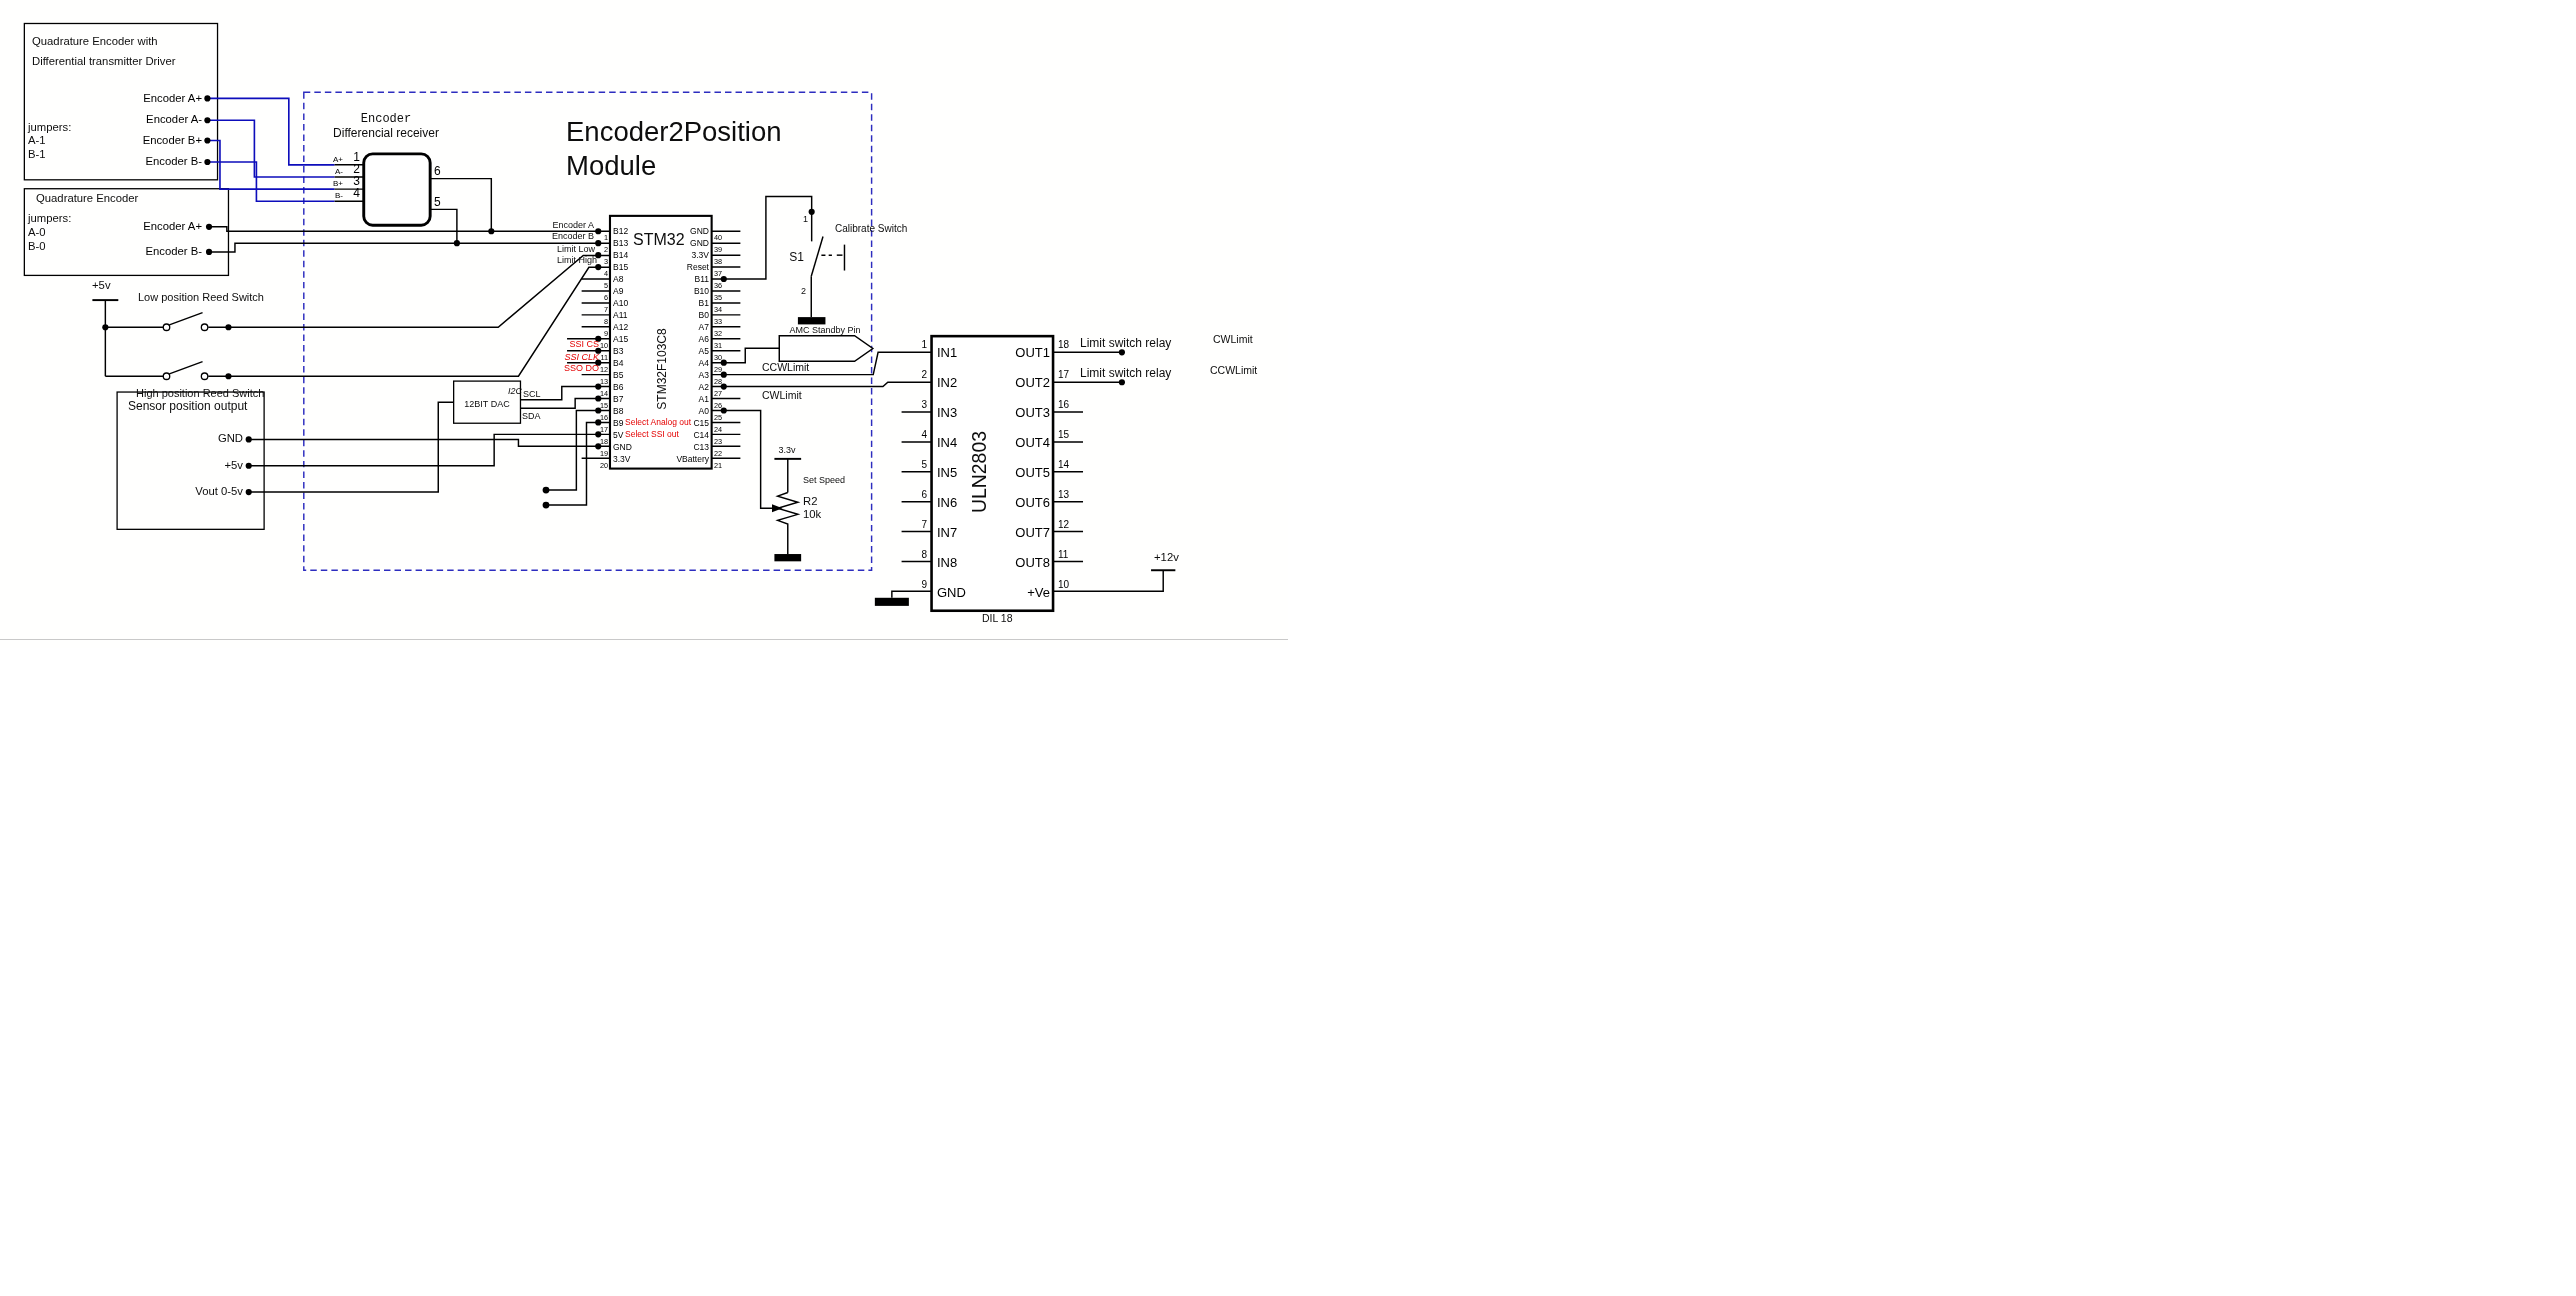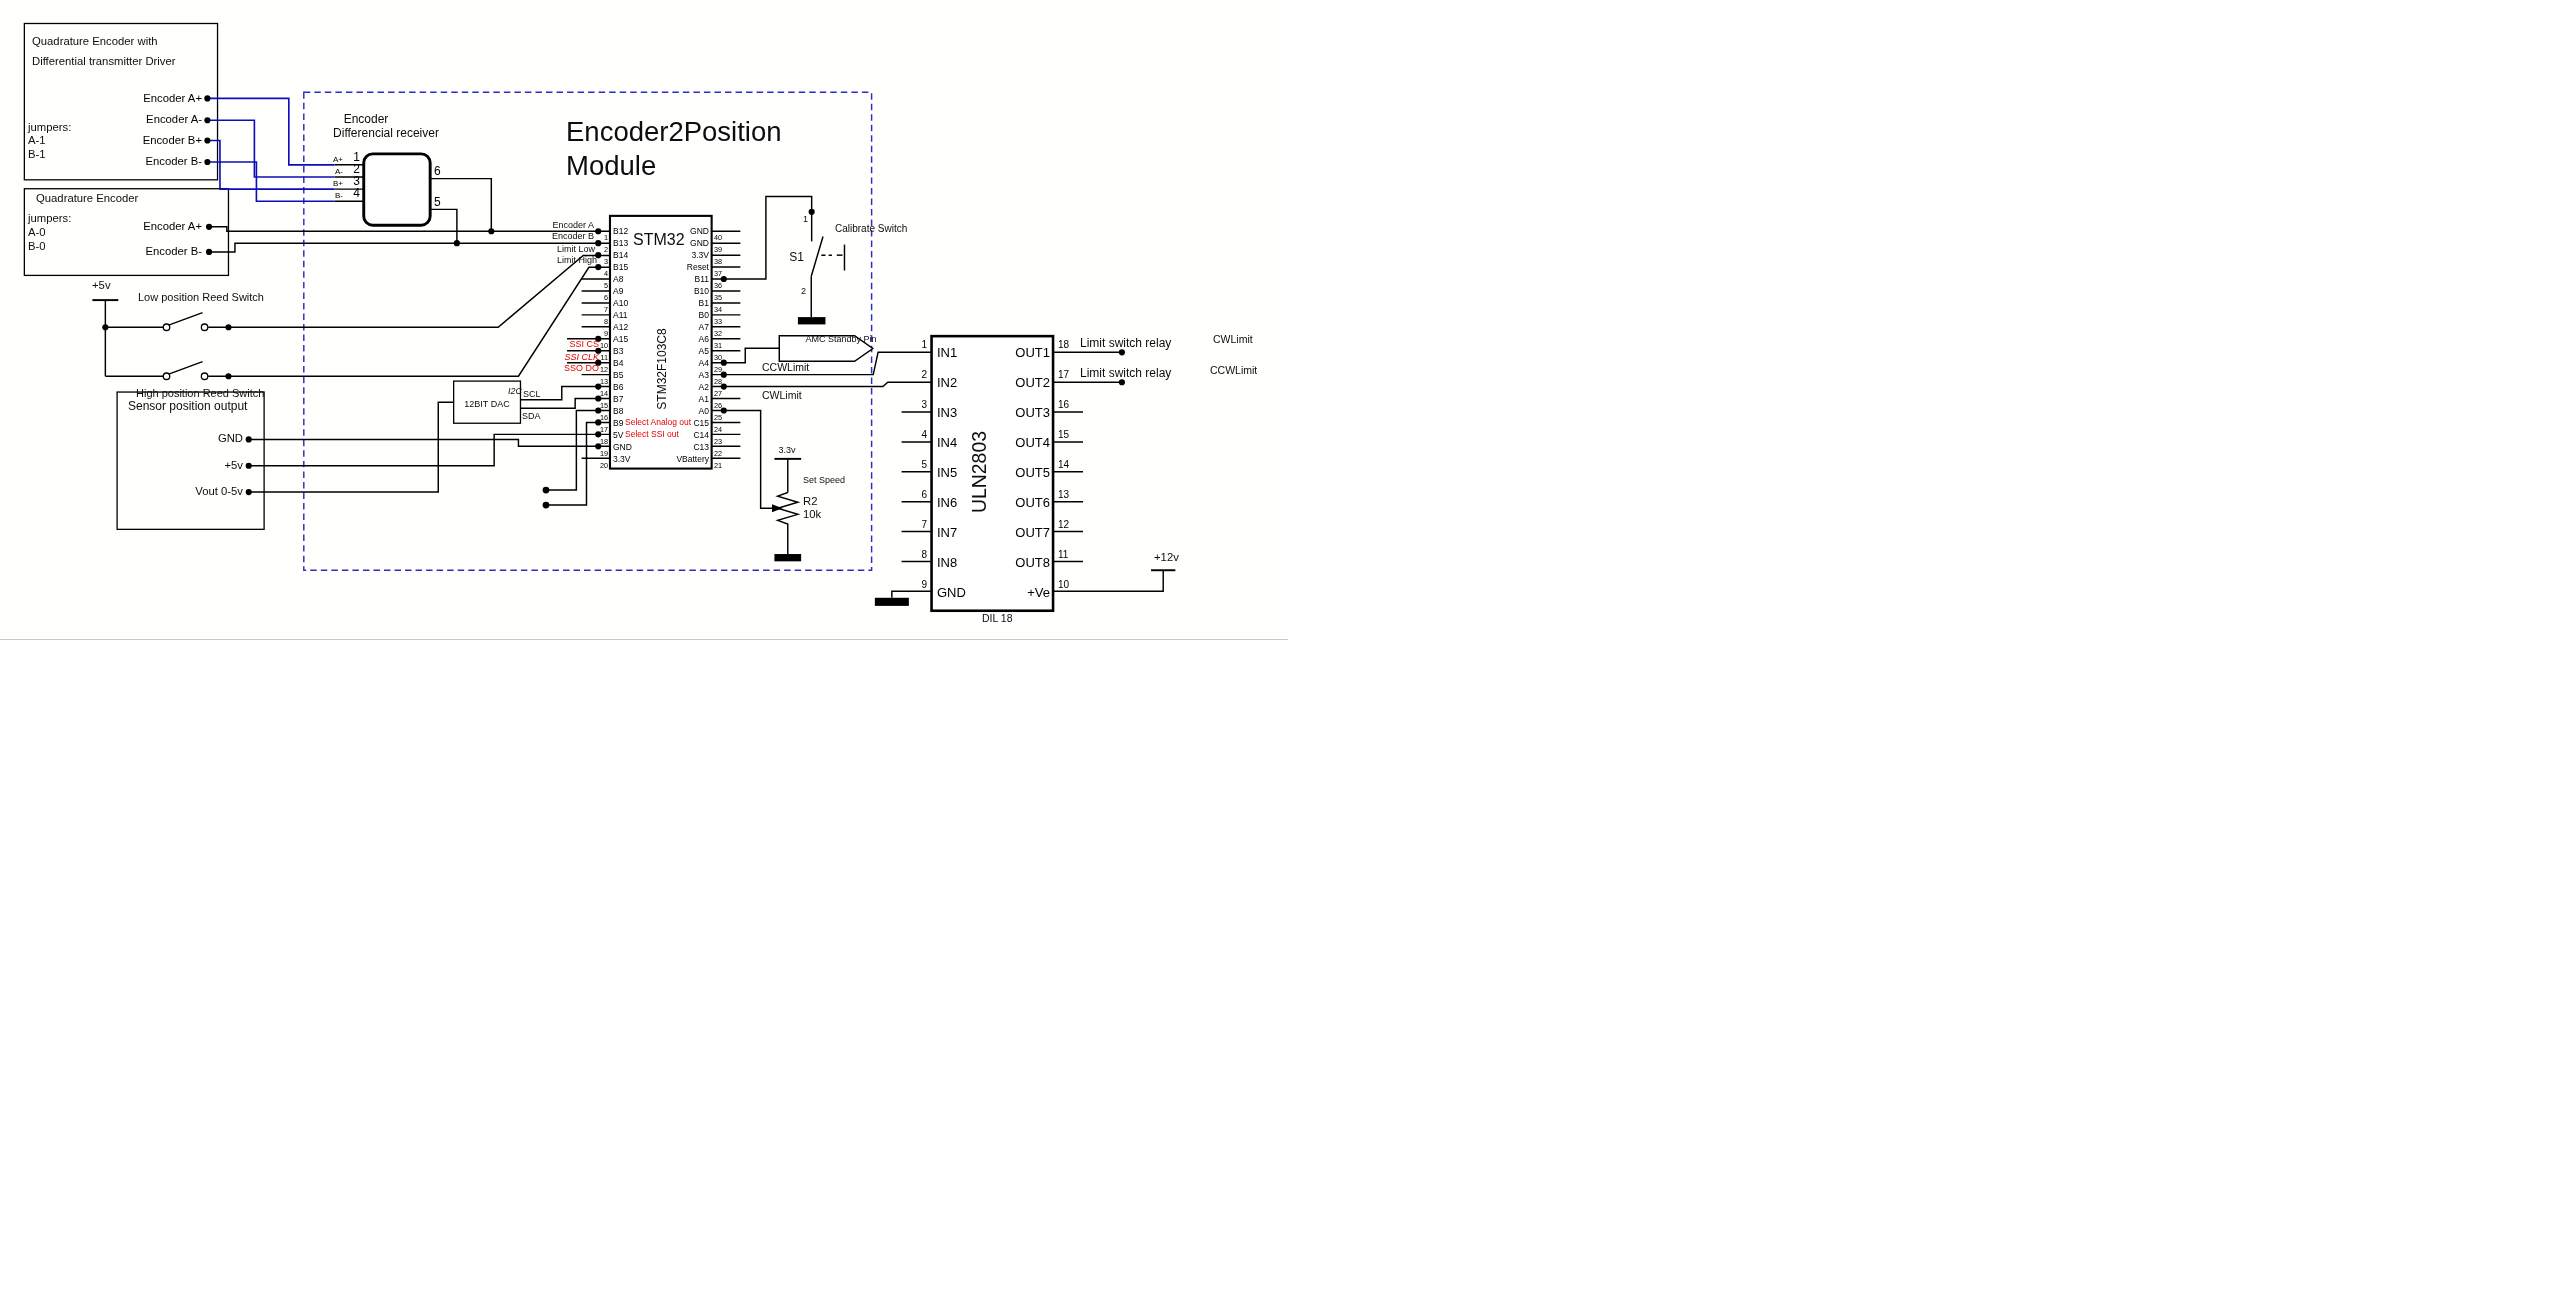--- a/index.html
+++ b/index.html
@@ -218,21 +218,21 @@
   <div class="rep box2-pins">
 
   <div class="row" style="--i: 0;">
         <span class="name">Encoder A+</span>
       </div>
       <div class="row" style="--i: 1;">
         <span class="name">Encoder B-</span>
       </div>
     </div>
 
-  <div class="lbl fs15 ctr" style="left:366px;top:113px;">Encoder</div>
+  <div class="lbl fs15 ctr" style="left:386px;top:113px;font-family:Liberation Mono, monospace;">Encoder</div>
   <div class="lbl fs15 ctr" style="left:386px;top:127px;">Differencial receiver</div>
   <div class="rep rcv-left">
 
   <div class="row" style="--i: 0;">
       <span class="name">A+</span>
       <span class="num">1</span>
     </div>
       <div class="row" style="--i: 1;">
       <span class="name">A-</span>
       <span class="num">2</span>
@@ -438,21 +438,21 @@
   <div class="lbl fs11 ctr" style="left:515px;top:387px;font-style:italic;">I2C</div>
   <div class="lbl fs11 ctr" style="left:487px;top:400px;">12BIT DAC</div>
   <div class="lbl fs11" style="left:523px;top:390px;">SCL</div>
   <div class="lbl fs11" style="left:522px;top:412px;">SDA</div>
 
   <div class="lbl fs15" style="right:484px;top:251px;">S1</div>
   <div class="lbl fs11" style="left:803px;top:215px;">1</div>
   <div class="lbl fs11" style="left:801px;top:287px;">2</div>
   <div class="lbl fs10" style="left:835px;top:224px;">Calibrate Switch</div>
 
-  <div class="lbl fs11" style="left:825px;top:340px;transform:translate(-50%,-50%);margin-left:16px;">AMC Standby Pin</div>
+  <div class="lbl fs11" style="left:825px;top:331px;transform:translate(-50%,-50%);">AMC Standby Pin</div>
 
   <div class="lbl fs13" style="left:762px;top:362px;">CCWLimit</div>
   <div class="lbl fs13" style="left:762px;top:390px;">CWLimit</div>
 
   <div class="lbl fs11 ctr" style="left:787px;top:446px;">3.3v</div>
   <div class="lbl fs11" style="left:803px;top:476px;">Set Speed</div>
   <div class="lbl fs14" style="left:803px;top:496px;">R2</div>
   <div class="lbl fs14" style="left:803px;top:509px;">10k</div>
 
   <div class="lbl fs14" style="left:92px;top:280px;">+5v</div>

